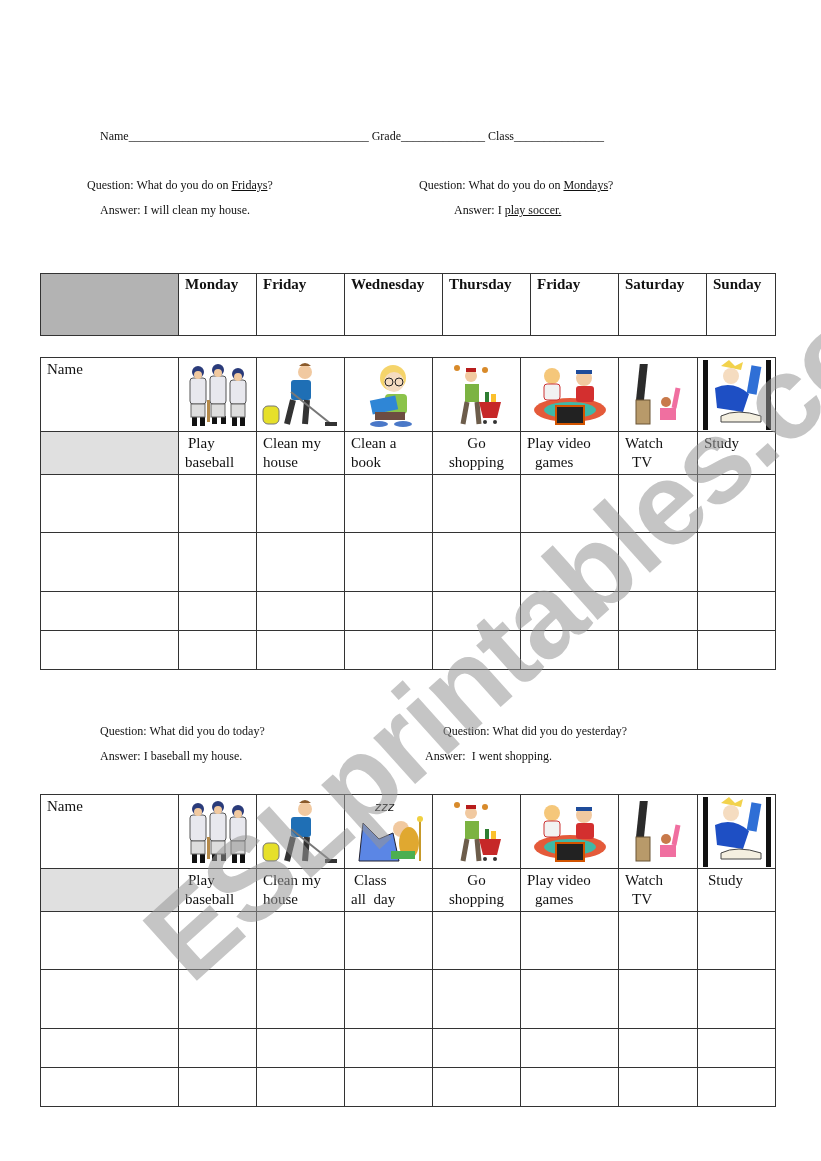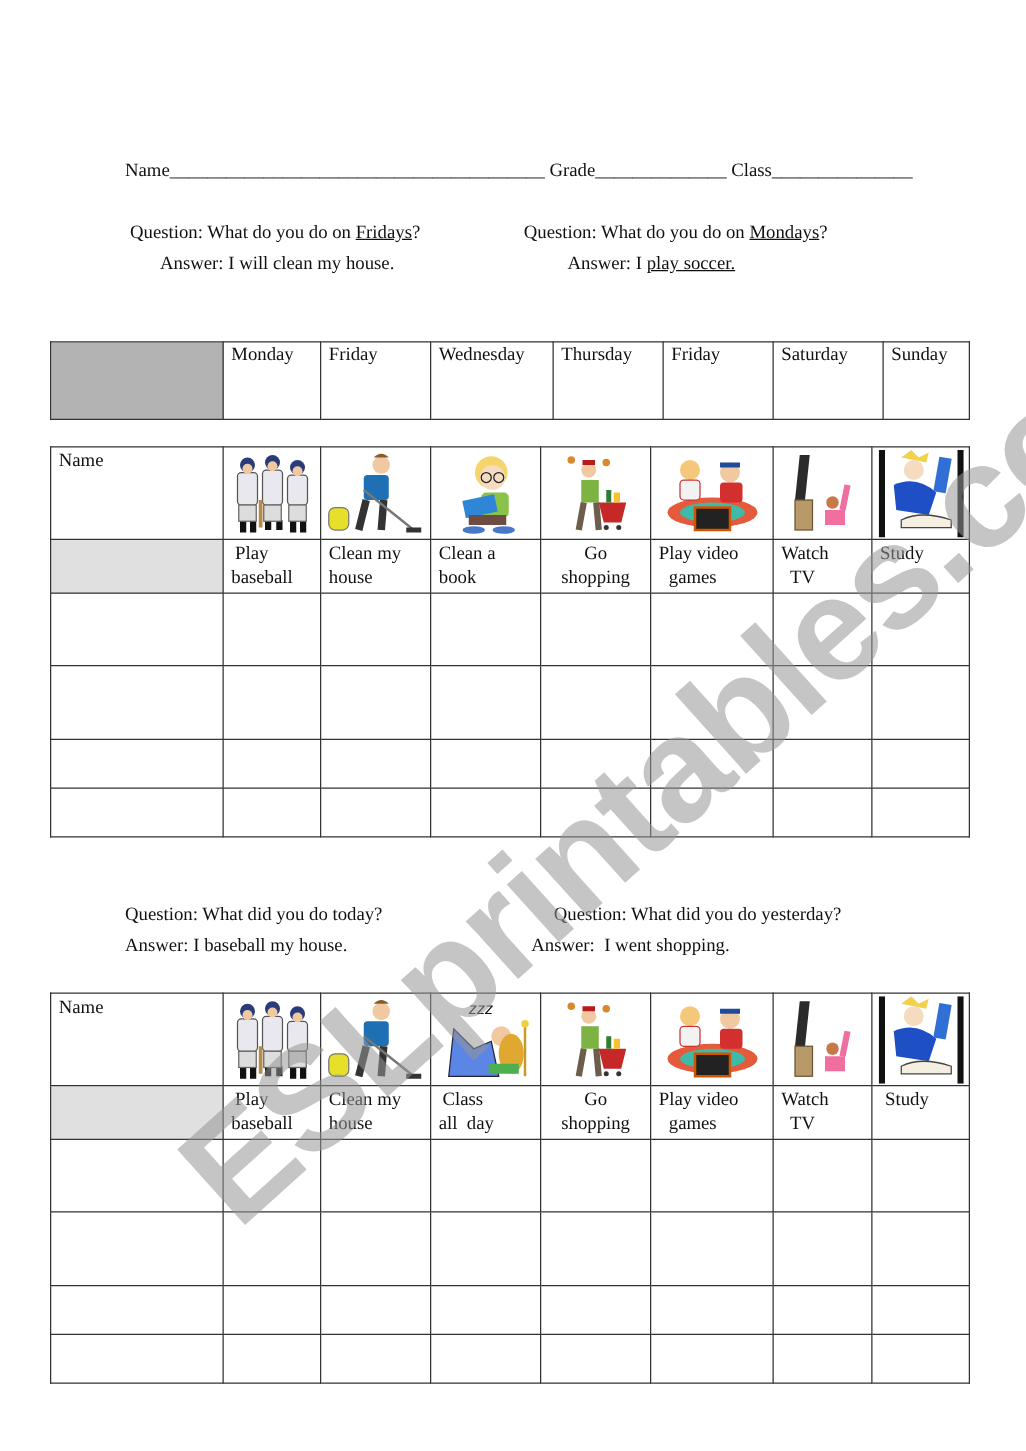--- a/index.html
+++ b/index.html
@@ -1,19 +1,19 @@
 <!DOCTYPE html>
 <html><head>
 <meta charset="utf-8">
 <style>
   html, body { margin:0; padding:0; background:#ffffff; }
   body { width:821px; height:1161px; position:relative; overflow:hidden;
          font-family:"Liberation Serif","DejaVu Serif",serif; color:#111; }
   .abs { position:absolute; }
-  .line { font-size:15px; white-space:nowrap; }
+  .line { font-size:12px; white-space:nowrap; }
   .u { text-decoration:underline; }
   table { border-collapse:collapse; position:absolute; table-layout:fixed; }
   td { border:1.2px solid #333; vertical-align:top; padding:0; font-size:15px; }
   .daytbl td { height:57px; padding:2px 6px; }
   .shade-dark { background:#b3b3b3; }
   .shade-light { background:#e0e0e0; }
   .lbl { padding:2px 6px; line-height:19px; }
   .pic { height:73px; position:relative; overflow:hidden; }
   .pic svg { position:absolute; left:50%; top:50%; transform:translate(-50%,-50%); }
   .watermark { position:absolute; left:60px; top:540px; font-family:"Liberation Sans","DejaVu Sans",sans-serif;
@@ -23,33 +23,33 @@
 </style>
 </head>
 <body>
 
 <div class="abs line" style="left:100px; top:129px;">
   <span>Name</span><span>________________________________________</span>
   <span>Grade</span><span>______________</span>
   <span>Class</span><span>_______________</span>
 </div>
 
-<div class="abs line" style="left:104px; top:178px;text-align:center;">
+<div class="abs line" style="left:87px; top:178px;text-align:center;">
   <span>Question: What do you do on </span><span class="u">Fridays</span><span>?</span>
 </div>
-<div class="abs line" style="left:100px; top:203px;margin-left:28px;">Answer: I will clean my house.</div>
+<div class="abs line" style="left:100px; top:203px;">Answer: I will clean my house.</div>
 
 <div class="abs line" style="left:419px; top:178px;">
   <span>Question: What do you do on </span><span class="u">Mondays</span><span>?</span>
 </div>
 <div class="abs line" style="left:416px; top:203px;margin-left:38px;">
   <span>Answer: I </span><span class="u">play soccer.</span>
 </div>
 
-<table class="daytbl" style="left:40px; top:273px; width:735px;">
+<table class="daytbl" style="left:40px; top:273px; width:735px;font-weight:bold;">
   <colgroup>
     <col style="width:138px">
       <col style="width:78px">
       <col style="width:88px">
       <col style="width:98px">
     <col style="width:88px">
       <col style="width:88px">
       <col style="width:88px">
       <col style="width:69px">
   </colgroup>

